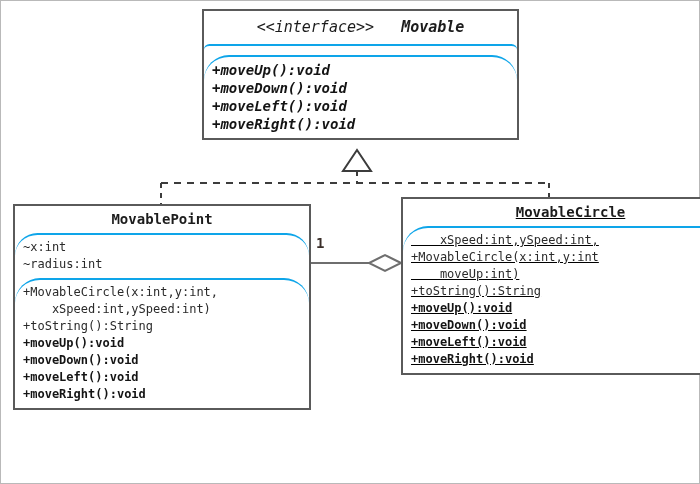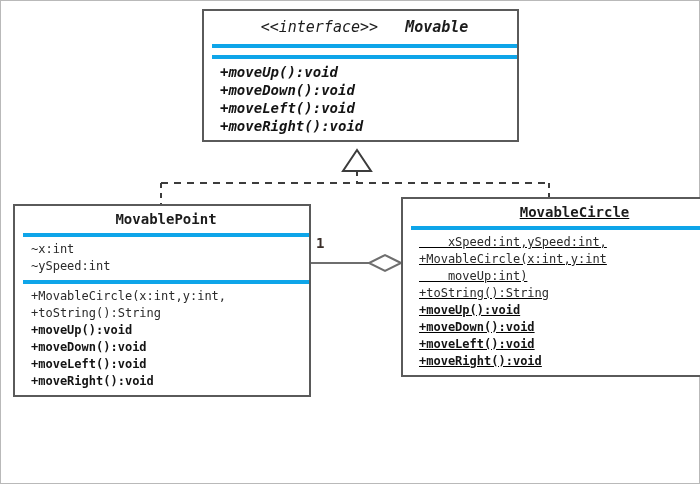--- a/index.html
+++ b/index.html
@@ -32,24 +32,24 @@
   .uml-class {
     position: absolute;
     box-sizing: border-box;
     background: #ffffff;
     border: 2px solid #5a5a5a;
     z-index: 2;
   }
   .compartment {
     box-sizing: border-box;
     padding: 4px 0 5px 0;
-    margin-left: 8px;
   }
   .compartment + .compartment {
-    border-top: 4px solid #0ea5e9;
+    border-top: 2px solid #0ea5e9;
+    border-radius: 25px;
   }
   .cmp-empty {
     height: 11px;
     padding: 0;
   }
   .class-title {
     text-align: center;
     font-size: 14px;
     font-weight: bold;
     color: #1c1c1c;
@@ -137,24 +137,25 @@
       <div class="member italicbold">+moveDown():void</div>
       <div class="member italicbold">+moveLeft():void</div>
       <div class="member italicbold">+moveRight():void</div>
     </div>
   </div>
 
   <div class="uml-class" style="left:12px; top:203px; width:298px;">
     <div class="compartment class-title">MovablePoint</div>
     <div class="compartment">
       <div class="member">~x:int</div>
-      <div class="member">~ySpeed:int</div>
+      <div class="member">~radius:int</div>
     </div>
     <div class="compartment">
       <div class="member">+MovableCircle(x:int,y:int,</div>
+      <div class="member">    xSpeed:int,ySpeed:int)</div>
       <div class="member">+toString():String</div>
       <div class="member bold">+moveUp():void</div>
       <div class="member bold">+moveDown():void</div>
       <div class="member bold">+moveLeft():void</div>
       <div class="member bold">+moveRight():void</div>
     </div>
   </div>
 
   <div class="uml-class" style="left:400px; top:196px; width:339px;text-decoration:underline;">
     <div class="compartment class-title">MovableCircle</div>

